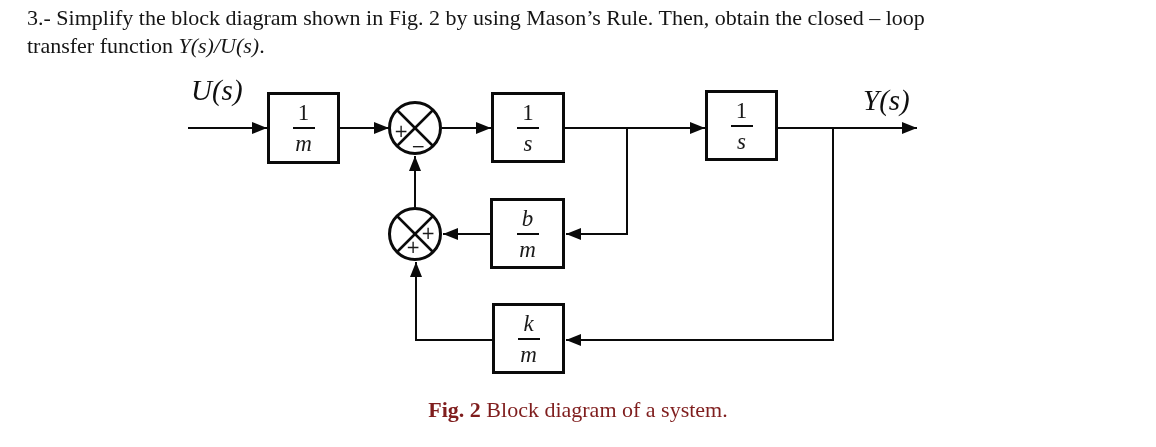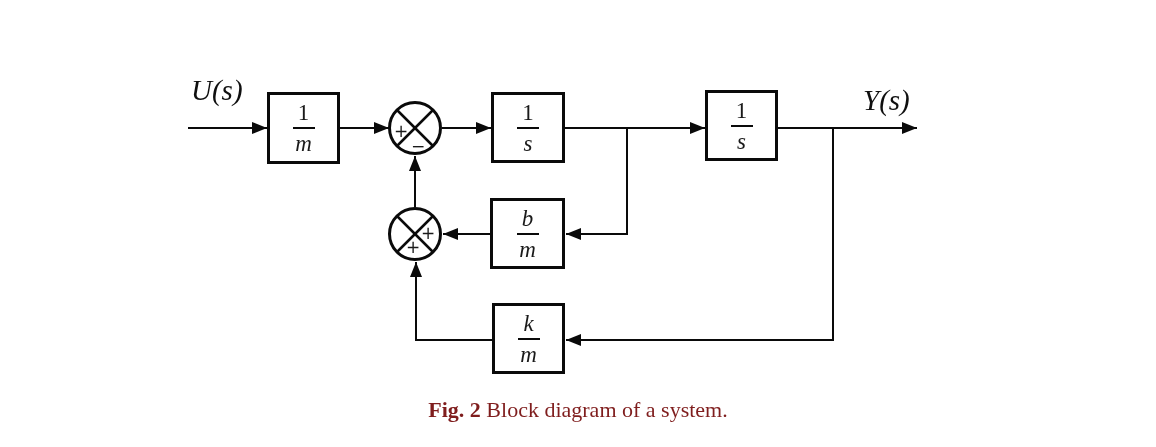--- a/index.html
+++ b/index.html
@@ -71,20 +71,22 @@
     color: #7f1d1d;
   }
   .caption .cap-bold { font-weight: bold; }
 </style>
 </head>
 <body>
 
 <div class="page">
 
   <div class="problem">
+    <div><span>3.- Simplify the block diagram shown in Fig. 2 by using Mason’s Rule. Then, obtain the closed – loop</span></div>
+    <div><span>transfer function </span><span class="math-italic">Y(s)/U(s)</span><span>.</span></div>
   </div>
 
   <div class="diagram">
 
     <svg class="wires" width="1156" height="447" viewBox="0 0 1156 447">
       <defs>
         <marker id="arr" viewBox="0 0 10 8" refX="10" refY="4" markerUnits="userSpaceOnUse" markerWidth="15" markerHeight="12" orient="auto">
           <path d="M0,0 L10,4 L0,8 Z" fill="#0a0a0a"></path>
         </marker>
       </defs>

